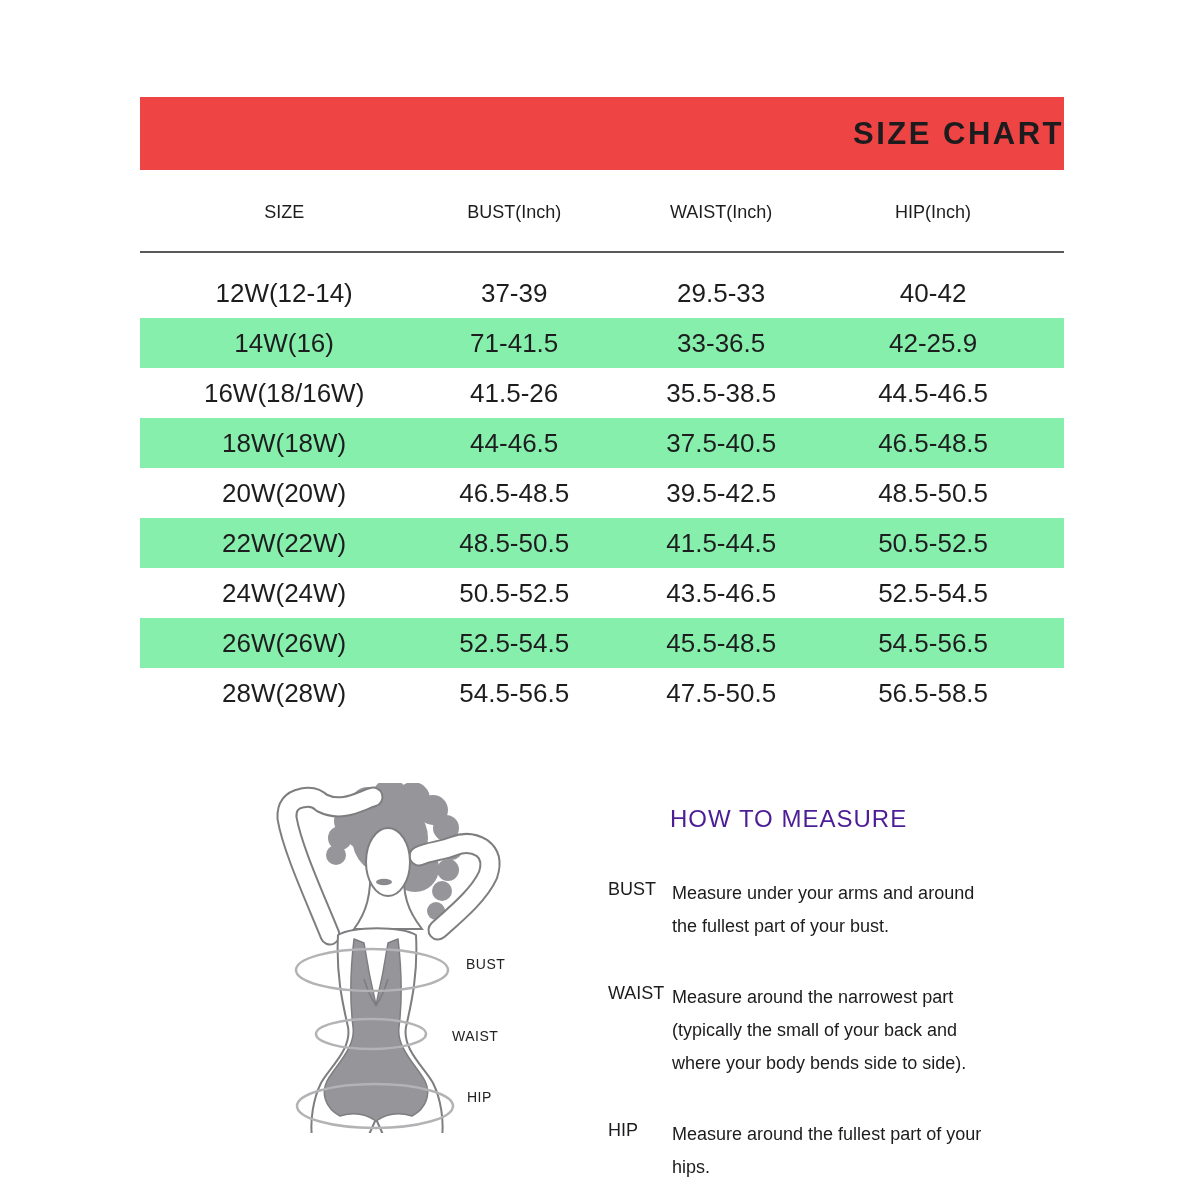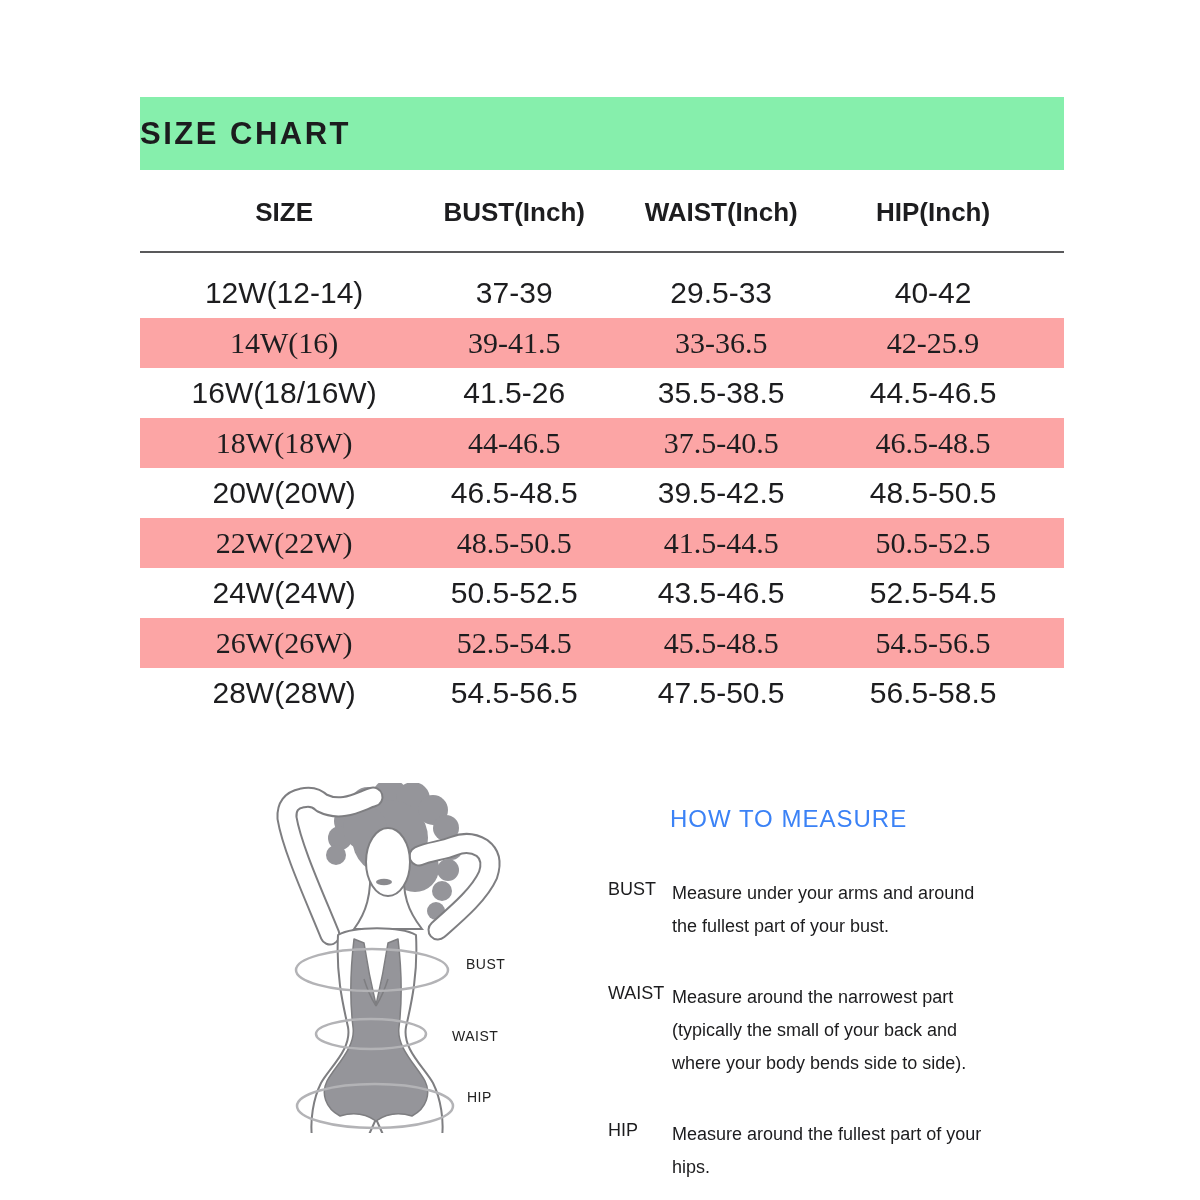--- a/index.html
+++ b/index.html
@@ -2,44 +2,44 @@
 <html><head>
 <meta charset="utf-8">
 <style>
   * { margin:0; padding:0; box-sizing:border-box; }
   html,body { width:1200px; height:1200px; background:#fff; overflow:hidden; }
   body { font-family:"Liberation Sans", sans-serif; color:#1d1d1f; }
   .page { position:relative; width:1200px; height:1200px; background:#fff; }
 
   .title-bar {
     position:absolute; left:140px; top:97px; width:924px; height:73px;
-    background:#86efac; display:flex; align-items:center; justify-content:flex-start;
+    background:#ef4444; display:flex; align-items:center; justify-content:flex-end;
   }
   .title-bar h1 { font-size:31px; font-weight:700; letter-spacing:2.5px; color:#1c1c1e; }
 
   .cols { display:grid; grid-template-columns:31.2% 18.6% 26.2% 24%; }
   .cols > span { text-align:center; }
   .cols > span:last-child { padding-right:40px; }
 
   .table-header {
     position:absolute; left:140px; top:185px; width:924px; height:55px;
-    font-size:26px; font-weight:700; line-height:55px;
+    font-size:18px; font-weight:400; line-height:55px;
   }
   .divider { position:absolute; left:140px; top:251px; width:924px; height:2px; background:#59595b; }
   .table-body { position:absolute; left:140px; top:268px; width:924px; }
-  .trow { height:50px; line-height:50px; font-size:30px; }
-  .trow.striped { background:#fca5a5;font-family:Liberation Serif, serif; }
+  .trow { height:50px; line-height:50px; font-size:26px; }
+  .trow.striped { background:#86efac; }
 
   .figure-svg { position:absolute; left:250px; top:783px; width:300px; height:405px; }
   .fig-label { position:absolute; font-size:14px; letter-spacing:0.5px; color:#222; }
   .fig-label.bust  { left:466px; top:956px; }
   .fig-label.waist { left:452px; top:1028px; }
   .fig-label.hip   { left:467px; top:1089px; }
 
-  .htm-title { position:absolute; left:670px; top:805px; font-size:24px; font-weight:400; letter-spacing:1px; color:#3b82f6; }
+  .htm-title { position:absolute; left:670px; top:805px; font-size:24px; font-weight:400; letter-spacing:1px; color:#4c1d95; }
   .htm-list { position:absolute; left:608px; top:877px; width:420px; }
   .htm-item { display:grid; grid-template-columns:64px 322px; margin-bottom:38px; }
   .htm-label { font-size:18px; line-height:25px; color:#1c1c1e; }
   .htm-text  { font-size:18px; line-height:33px; color:#1c1c1e; }
 </style>
 </head>
 <body>
 
 <div class="page">
 
@@ -58,21 +58,21 @@
 
   <div class="table-body">
       <div class="trow cols">
     <span>12W(12-14)</span>
     <span>37-39</span>
     <span>29.5-33</span>
     <span>40-42</span>
   </div>
       <div class="trow cols striped">
     <span>14W(16)</span>
-    <span>39-41.5</span>
+    <span>71-41.5</span>
     <span>33-36.5</span>
     <span>42-25.9</span>
   </div>
       <div class="trow cols">
     <span>16W(18/16W)</span>
     <span>41.5-26</span>
     <span>35.5-38.5</span>
     <span>44.5-46.5</span>
   </div>
       <div class="trow cols striped">

